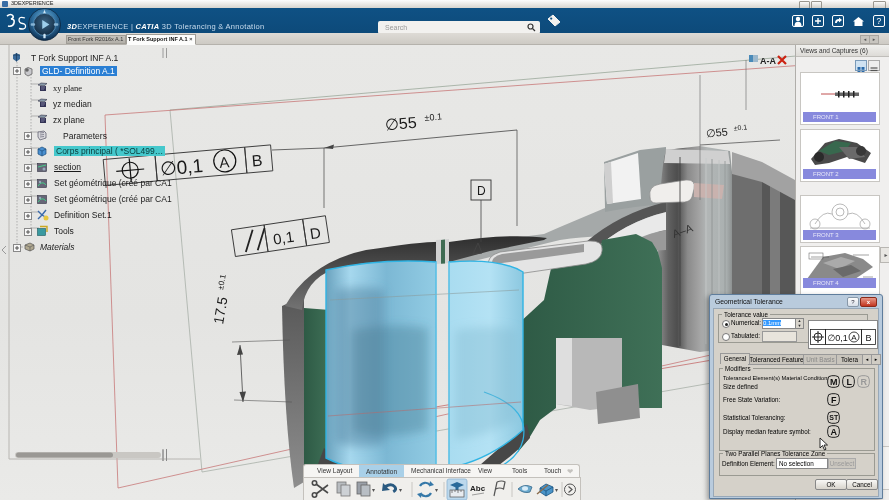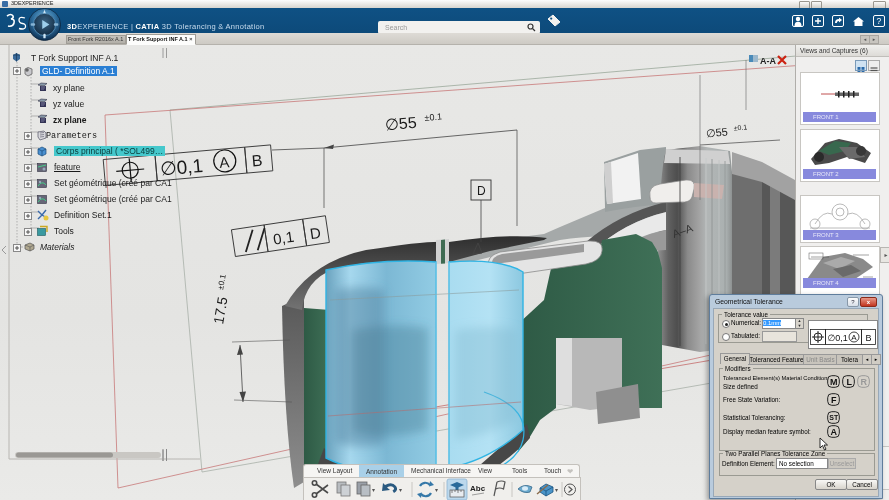--- a/index.html
+++ b/index.html
@@ -5,21 +5,21 @@
   html,body{margin:0;padding:0;}
   #app{position:relative;width:889px;height:500px;overflow:hidden;
        font-family:"Liberation Sans",sans-serif;background:#e8e8e6;}
   .abs{position:absolute;}
   
   #wtitle{left:0;top:0;width:889px;height:8px;background:linear-gradient(#fdfdfd,#d8d5cf);
           border-bottom:1px solid #b8b5af;font-size:5.5px;color:#222;}
   
   #bluebar{left:0;top:8px;width:889px;height:25px;background:linear-gradient(#0f5184,#0d4a7a);}
   #apptitle{left:67px;top:14px;font-size:7.5px;color:#c8dcee;letter-spacing:0.3px;}
-  #apptitle b{color:#fff;}
+  #apptitle b{color:#fff;font-style:italic;}
   #searchbox{left:378px;top:13px;width:162px;height:13px;background:#f2f1ef;border-radius:2px;
              font-size:7px;color:#999;line-height:13px;padding-left:7px;box-sizing:border-box;}
   
   #tabstrip{left:0;top:33px;width:889px;height:11px;background:linear-gradient(#dedbd6,#cdcac4);
             border-bottom:1px solid #b5b2ac;}
   .doctab{position:absolute;top:1px;height:10px;font-size:6.5px;line-height:10px;padding:0 5px;}
   
   #viewport{left:0;top:44px;width:889px;height:456px;}
   
   #tree{left:0;top:44px;width:200px;height:430px;font-size:8.5px;color:#1a1a1a;}
@@ -259,61 +259,61 @@
     <div class="trow" style="left:23px;top:22px;"><svg width="11" height="11">
           <path d="M2 3 L5 1.5 L9 3 V8 L5 10 L2 8 Z" fill="#c8c8cc" stroke="#555" stroke-width="0.7"></path>
           <circle cx="4" cy="4" r="1.8" fill="#666"></circle>
         </svg></div>
     <div class="trow" style="left:40px;top:22px;background:#2a7fd4;color:#fff;padding:0 2px;">GLD- Definition A.1</div>
     <div class="trow" style="left:37px;top:38px;"><svg width="11" height="10">
           <path d="M1 3 L4 1 L10 1.5 L7 4 Z" fill="#8899aa" stroke="#334" stroke-width="0.6"></path>
           <path d="M3 4 L9 4 L9 9 L3 9 Z" fill="#335"></path>
           <path d="M4 4.8 h4 M4 6 h4 M4 7.2 h3" stroke="#99b" stroke-width="0.5"></path>
         </svg></div>
-    <div class="trow" style="left:53px;top:39px;">xy plane</div>
+    <div class="trow" style="left:53px;top:39px;font-family:Liberation Serif, serif;">xy plane</div>
     <div class="trow" style="left:37px;top:54px;"><svg width="11" height="10">
           <path d="M1 3 L4 1 L10 1.5 L7 4 Z" fill="#8899aa" stroke="#334" stroke-width="0.6"></path>
           <path d="M3 4 L9 4 L9 9 L3 9 Z" fill="#335"></path>
           <path d="M4 4.8 h4 M4 6 h4 M4 7.2 h3" stroke="#99b" stroke-width="0.5"></path>
         </svg></div>
-    <div class="trow" style="left:53px;top:55px;">yz value</div>
+    <div class="trow" style="left:53px;top:55px;">yz median</div>
     <div class="trow" style="left:37px;top:70px;"><svg width="11" height="10">
           <path d="M1 3 L4 1 L10 1.5 L7 4 Z" fill="#8899aa" stroke="#334" stroke-width="0.6"></path>
           <path d="M3 4 L9 4 L9 9 L3 9 Z" fill="#335"></path>
           <path d="M4 4.8 h4 M4 6 h4 M4 7.2 h3" stroke="#99b" stroke-width="0.5"></path>
         </svg></div>
-    <div class="trow" style="left:53px;top:71px;font-weight:bold;">zx plane</div>
+    <div class="trow" style="left:53px;top:71px;">zx plane</div>
     <div class="trow" style="left:24px;top:88px;"><svg width="8" height="8">
           <rect x="0.5" y="0.5" width="7" height="7" fill="#f8f8f8" stroke="#888"></rect>
           <path d="M2 4 h4 M4 2 v4" stroke="#333" stroke-width="0.8"></path>
         </svg></div>
     <div class="trow" style="left:36px;top:86px;"><svg width="12" height="11">
           <path d="M2 2 L8 1 L10 3 L10 8 L4 10 L2 7 Z" fill="#d8d8dc" stroke="#556" stroke-width="0.7"></path>
           <path d="M4 3 L8 2.5 M4 5 L8 4.5 M4 7 L8 6.5" stroke="#667" stroke-width="0.7"></path>
         </svg></div>
-    <div class="trow" style="left:46px;top:87px;font-family:Liberation Mono, monospace;">Parameters</div>
+    <div class="trow" style="left:63px;top:87px;">Parameters</div>
     <div class="trow" style="left:24px;top:104px;"><svg width="8" height="8">
           <rect x="0.5" y="0.5" width="7" height="7" fill="#f8f8f8" stroke="#888"></rect>
           <path d="M2 4 h4 M4 2 v4" stroke="#333" stroke-width="0.8"></path>
         </svg></div>
     <div class="trow" style="left:36px;top:101px;"><svg width="12" height="12">
           <path d="M2 4 L6 2 L10 4 L10 9 L6 11 L2 9 Z" fill="#4a90d0" stroke="#1a4a7a" stroke-width="0.7"></path>
           <path d="M2 4 L6 6 L10 4 M6 6 V11" stroke="#1a4a7a" stroke-width="0.7" fill="none"></path>
         </svg></div>
     <div class="trow" style="left:54px;top:102px;background:#45c8cc;color:#0a3a3a;padding:0 2px;">Corps principal ( *SOL499…</div>
     <div class="trow" style="left:24px;top:120px;"><svg width="8" height="8">
           <rect x="0.5" y="0.5" width="7" height="7" fill="#f8f8f8" stroke="#888"></rect>
           <path d="M2 4 h4 M4 2 v4" stroke="#333" stroke-width="0.8"></path>
         </svg></div>
     <div class="trow" style="left:36px;top:117px;"><svg width="12" height="12">
           <rect x="1.5" y="2.5" width="9" height="8" fill="#667" stroke="#334" stroke-width="0.6"></rect>
           <path d="M2 6 L10 4" stroke="#4c8" stroke-width="1"></path>
           <circle cx="8" cy="8" r="1.5" fill="#9ab"></circle>
         </svg></div>
-    <div class="trow" style="left:54px;top:118px;text-decoration:underline;">feature</div>
+    <div class="trow" style="left:54px;top:118px;text-decoration:underline;">section</div>
     <div class="trow" style="left:24px;top:136px;"><svg width="8" height="8">
           <rect x="0.5" y="0.5" width="7" height="7" fill="#f8f8f8" stroke="#888"></rect>
           <path d="M2 4 h4 M4 2 v4" stroke="#333" stroke-width="0.8"></path>
         </svg></div>
     <div class="trow" style="left:36px;top:133px;"><svg width="12" height="12">
           <rect x="1.5" y="2.5" width="9" height="8" fill="#667" stroke="#334" stroke-width="0.6"></rect>
           <path d="M2 9 Q6 3 10 8" stroke="#4c8" stroke-width="1" fill="none"></path>
           <circle cx="4" cy="5" r="1.2" fill="#9ab"></circle>
         </svg></div>
     <div class="trow" style="left:54px;top:134px;">Set géométrique (créé par CA1</div>

